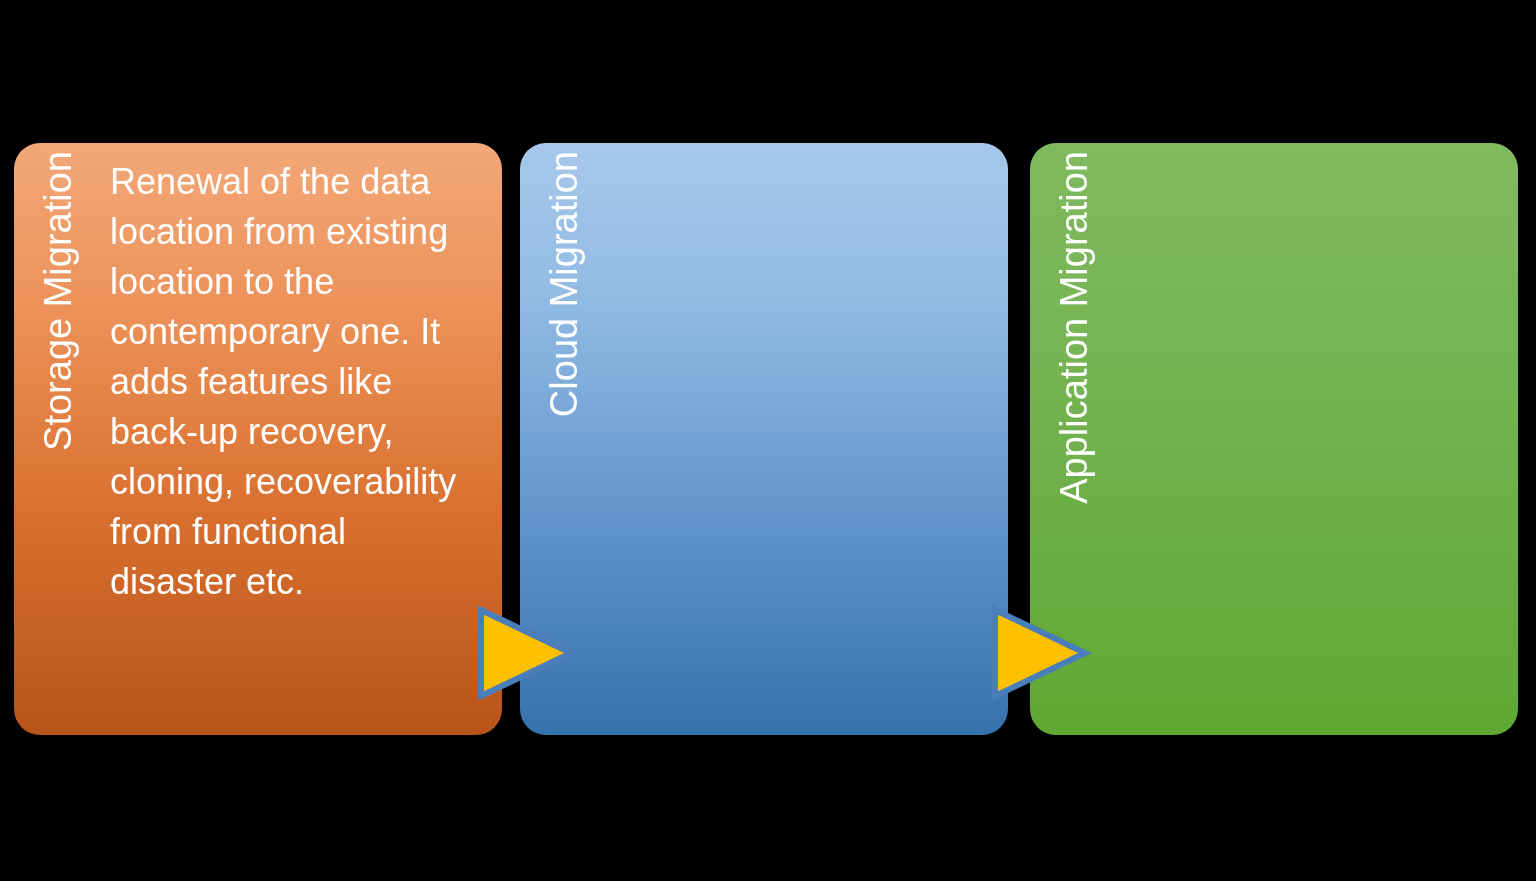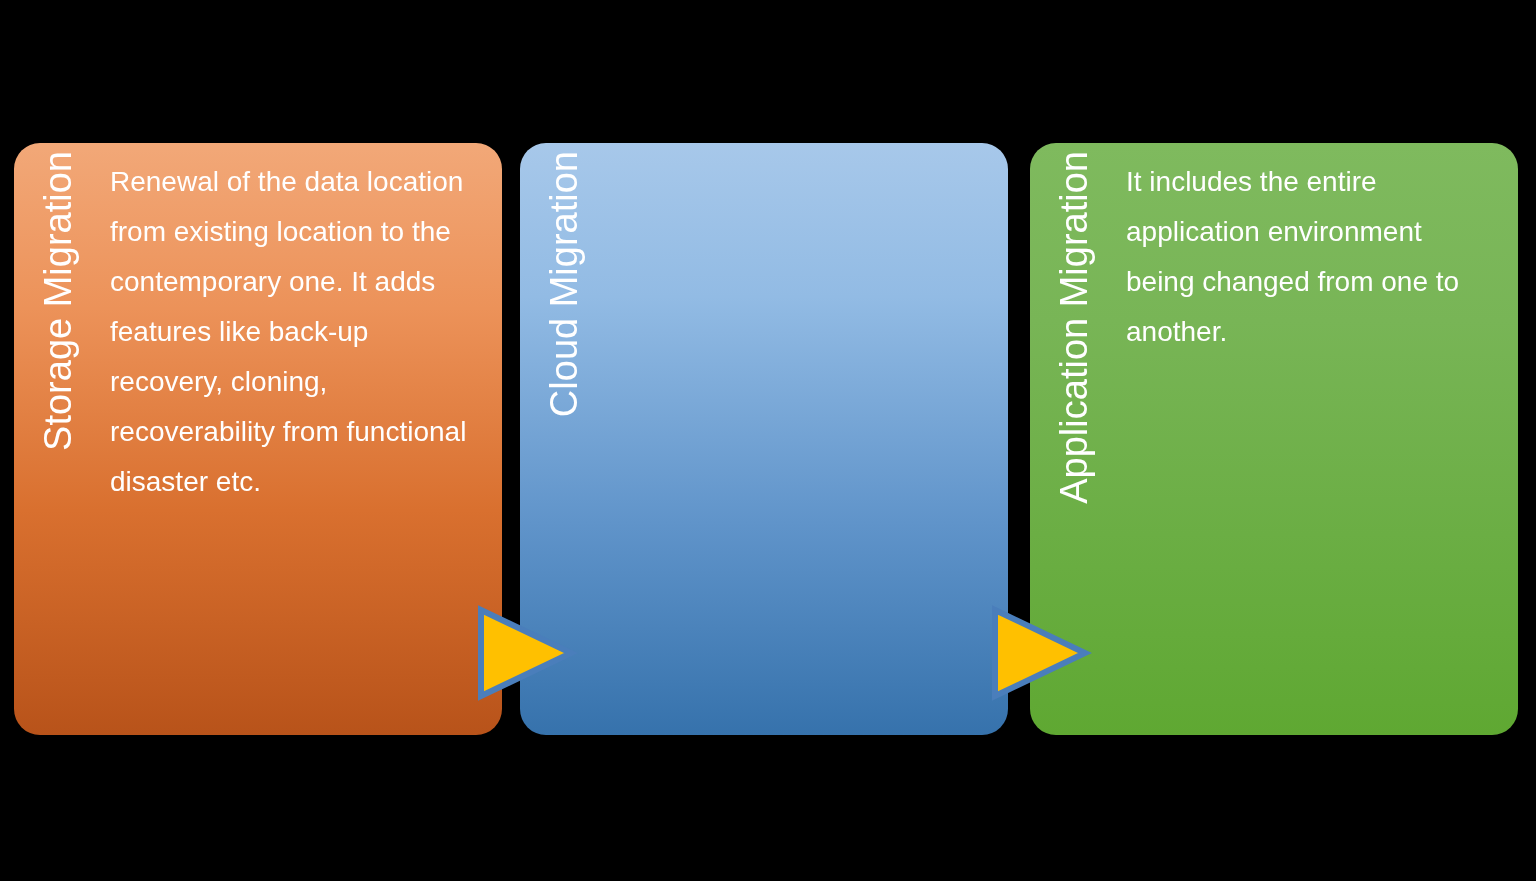--- a/index.html
+++ b/index.html
@@ -78,21 +78,21 @@
     white-space: nowrap;
     pointer-events: none;
   }
 
   .card-body {
     position: absolute;
     left: 96px;
     top: 14px;
     right: 22px;
     color: #FFFFFF;
-    font-size: 28px;
+    font-size: 36px;
     line-height: 50px;
     font-weight: 400;
     white-space: pre-line;
     word-break: normal;
   }
 
   
   .arrow-connector {
     position: absolute;
     width: 98px;
@@ -111,21 +111,20 @@
     <div class="card-label">Storage Migration</div>
     <div class="card-body">Renewal of the data location from existing location to the contemporary one. It adds features like back-up recovery, cloning, recoverability from functional disaster etc.</div>
   </div>
 
   <div class="stage-card" id="card-cloud">
     <div class="card-label">Cloud Migration</div>
   </div>
 
   <div class="stage-card" id="card-application">
     <div class="card-label">Application Migration</div>
-    <div class="card-body">It includes the entire application environment being changed from one to another.</div>
   </div>
 
   <div class="arrow-connector" id="arrow-1">
     <svg viewBox="0 0 98 94" preserveAspectRatio="none" aria-hidden="true">
       <polygon points="4,4 94,47 4,90" fill="#FFC000" stroke="#4A7EBB" stroke-width="6" stroke-linejoin="miter"></polygon>
     </svg>
   </div>
 
   <div class="arrow-connector" id="arrow-2">
     <svg viewBox="0 0 98 94" preserveAspectRatio="none" aria-hidden="true">

